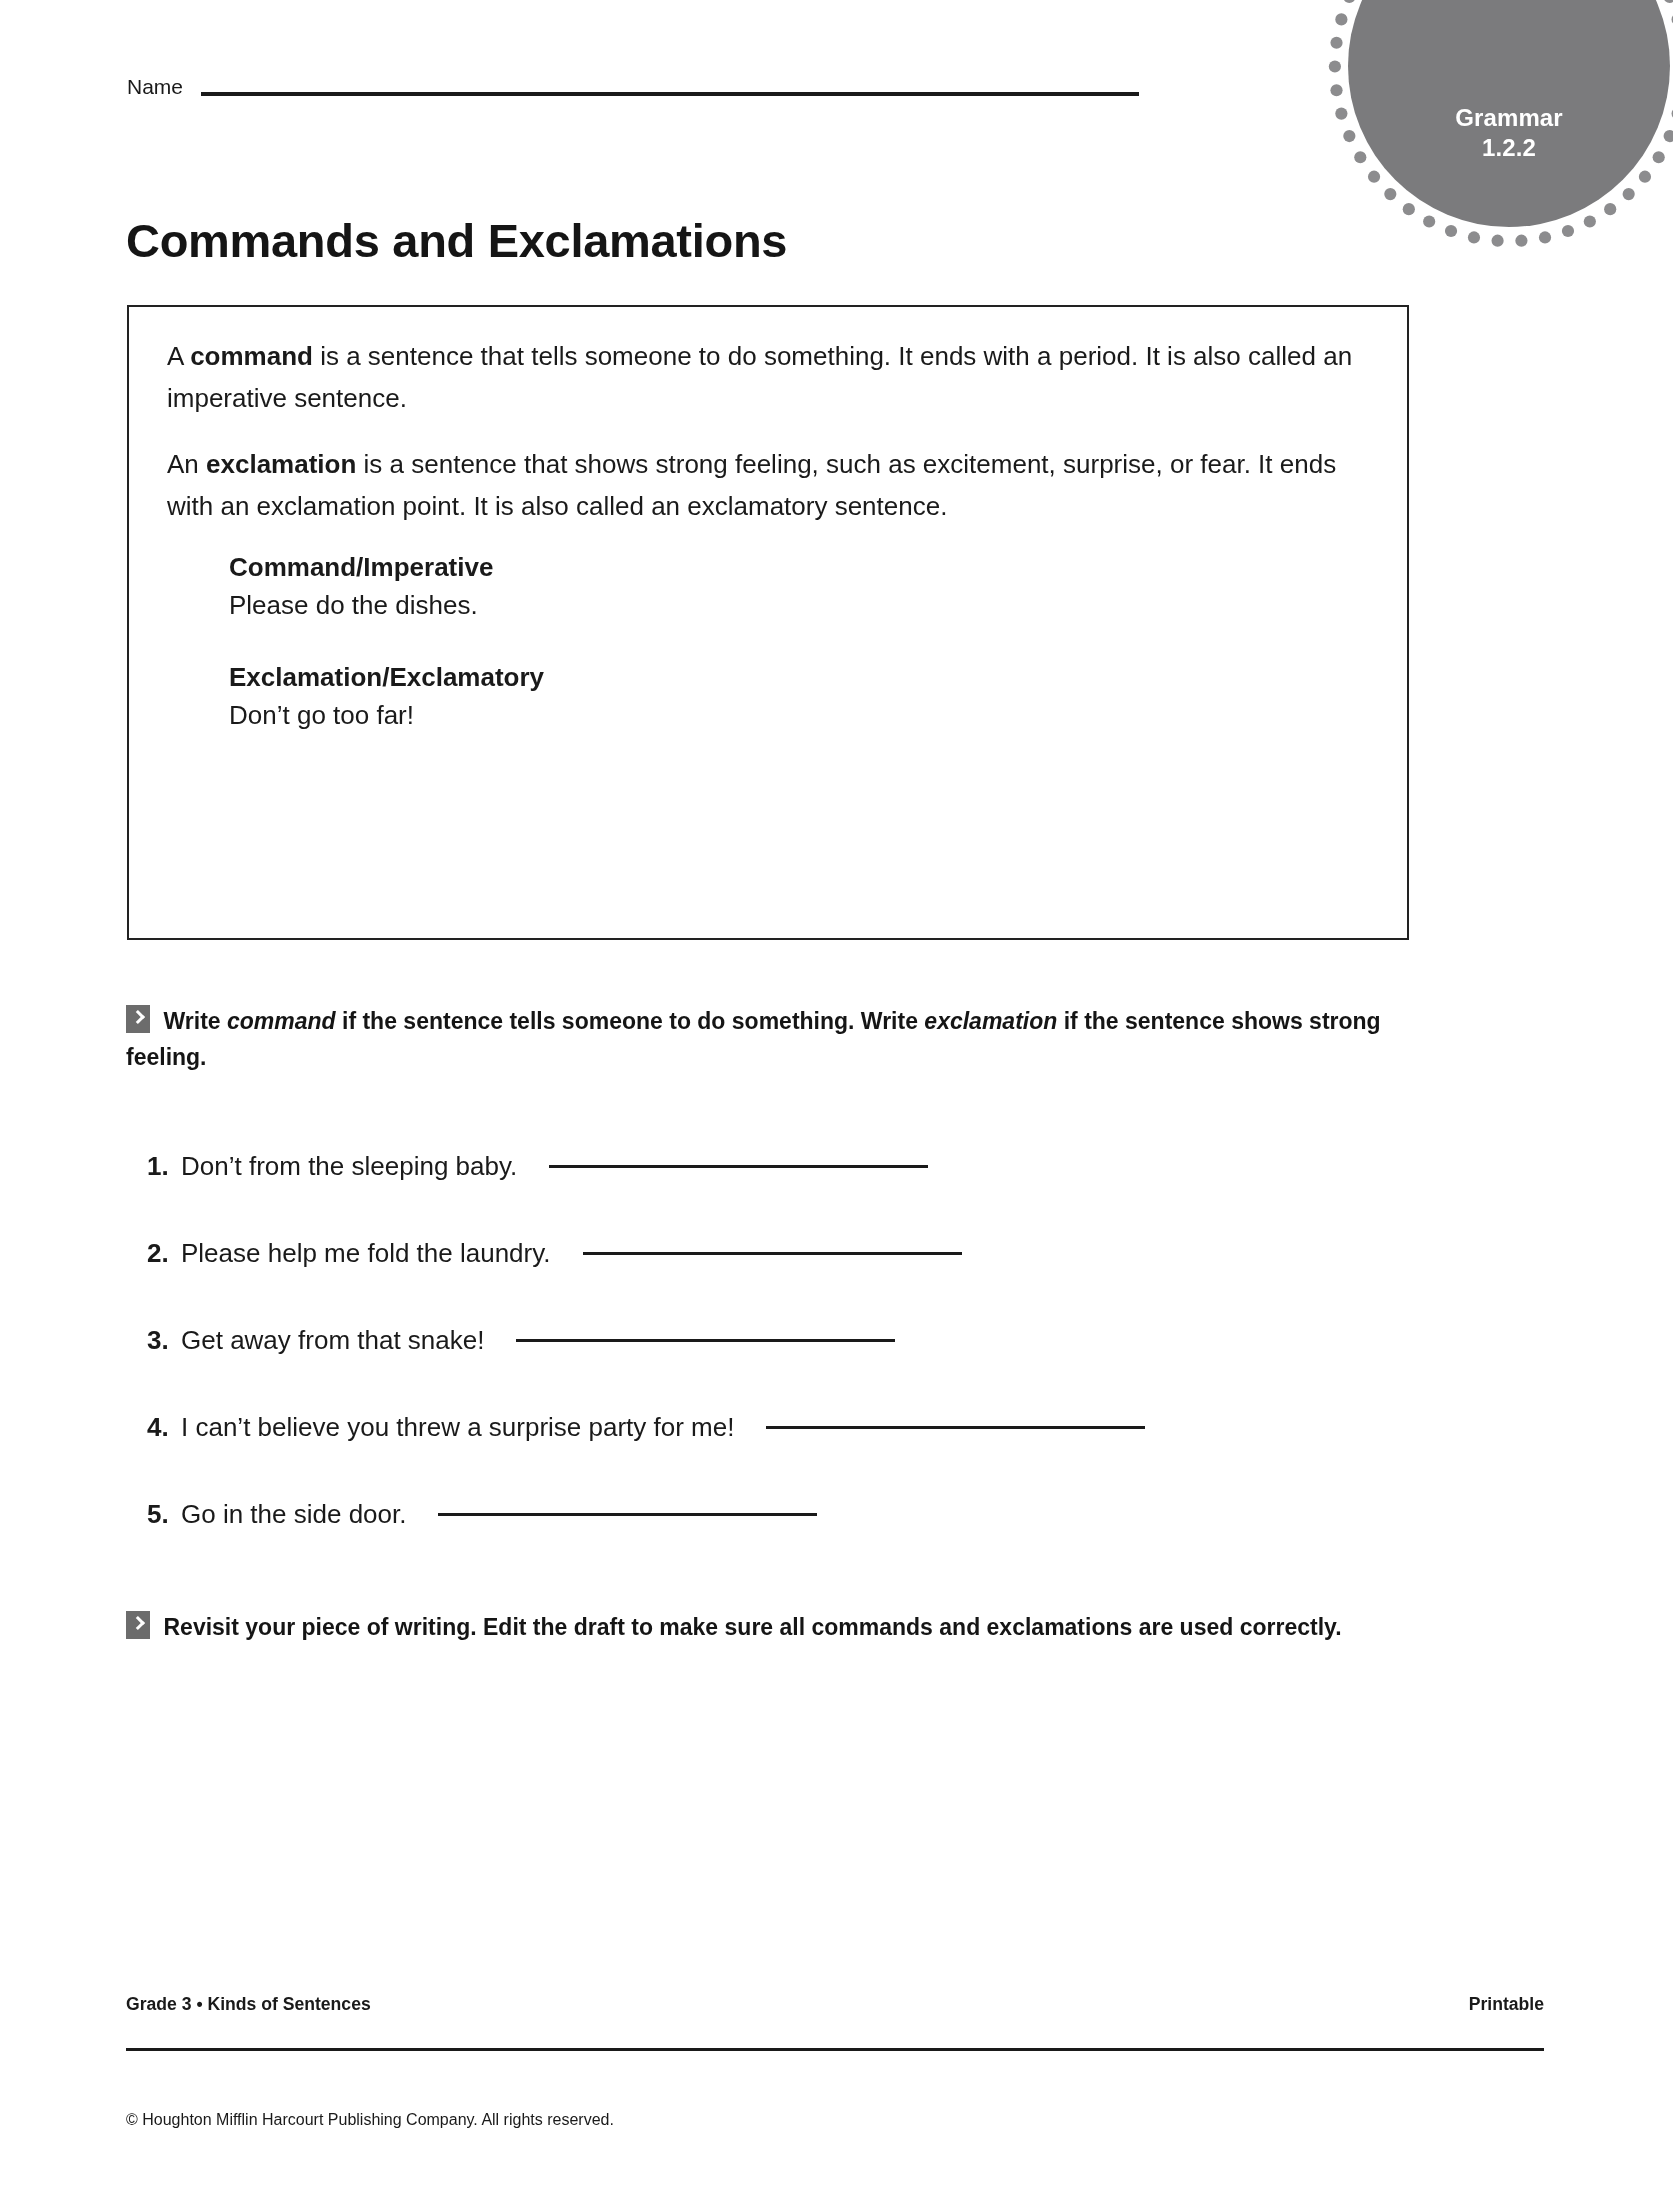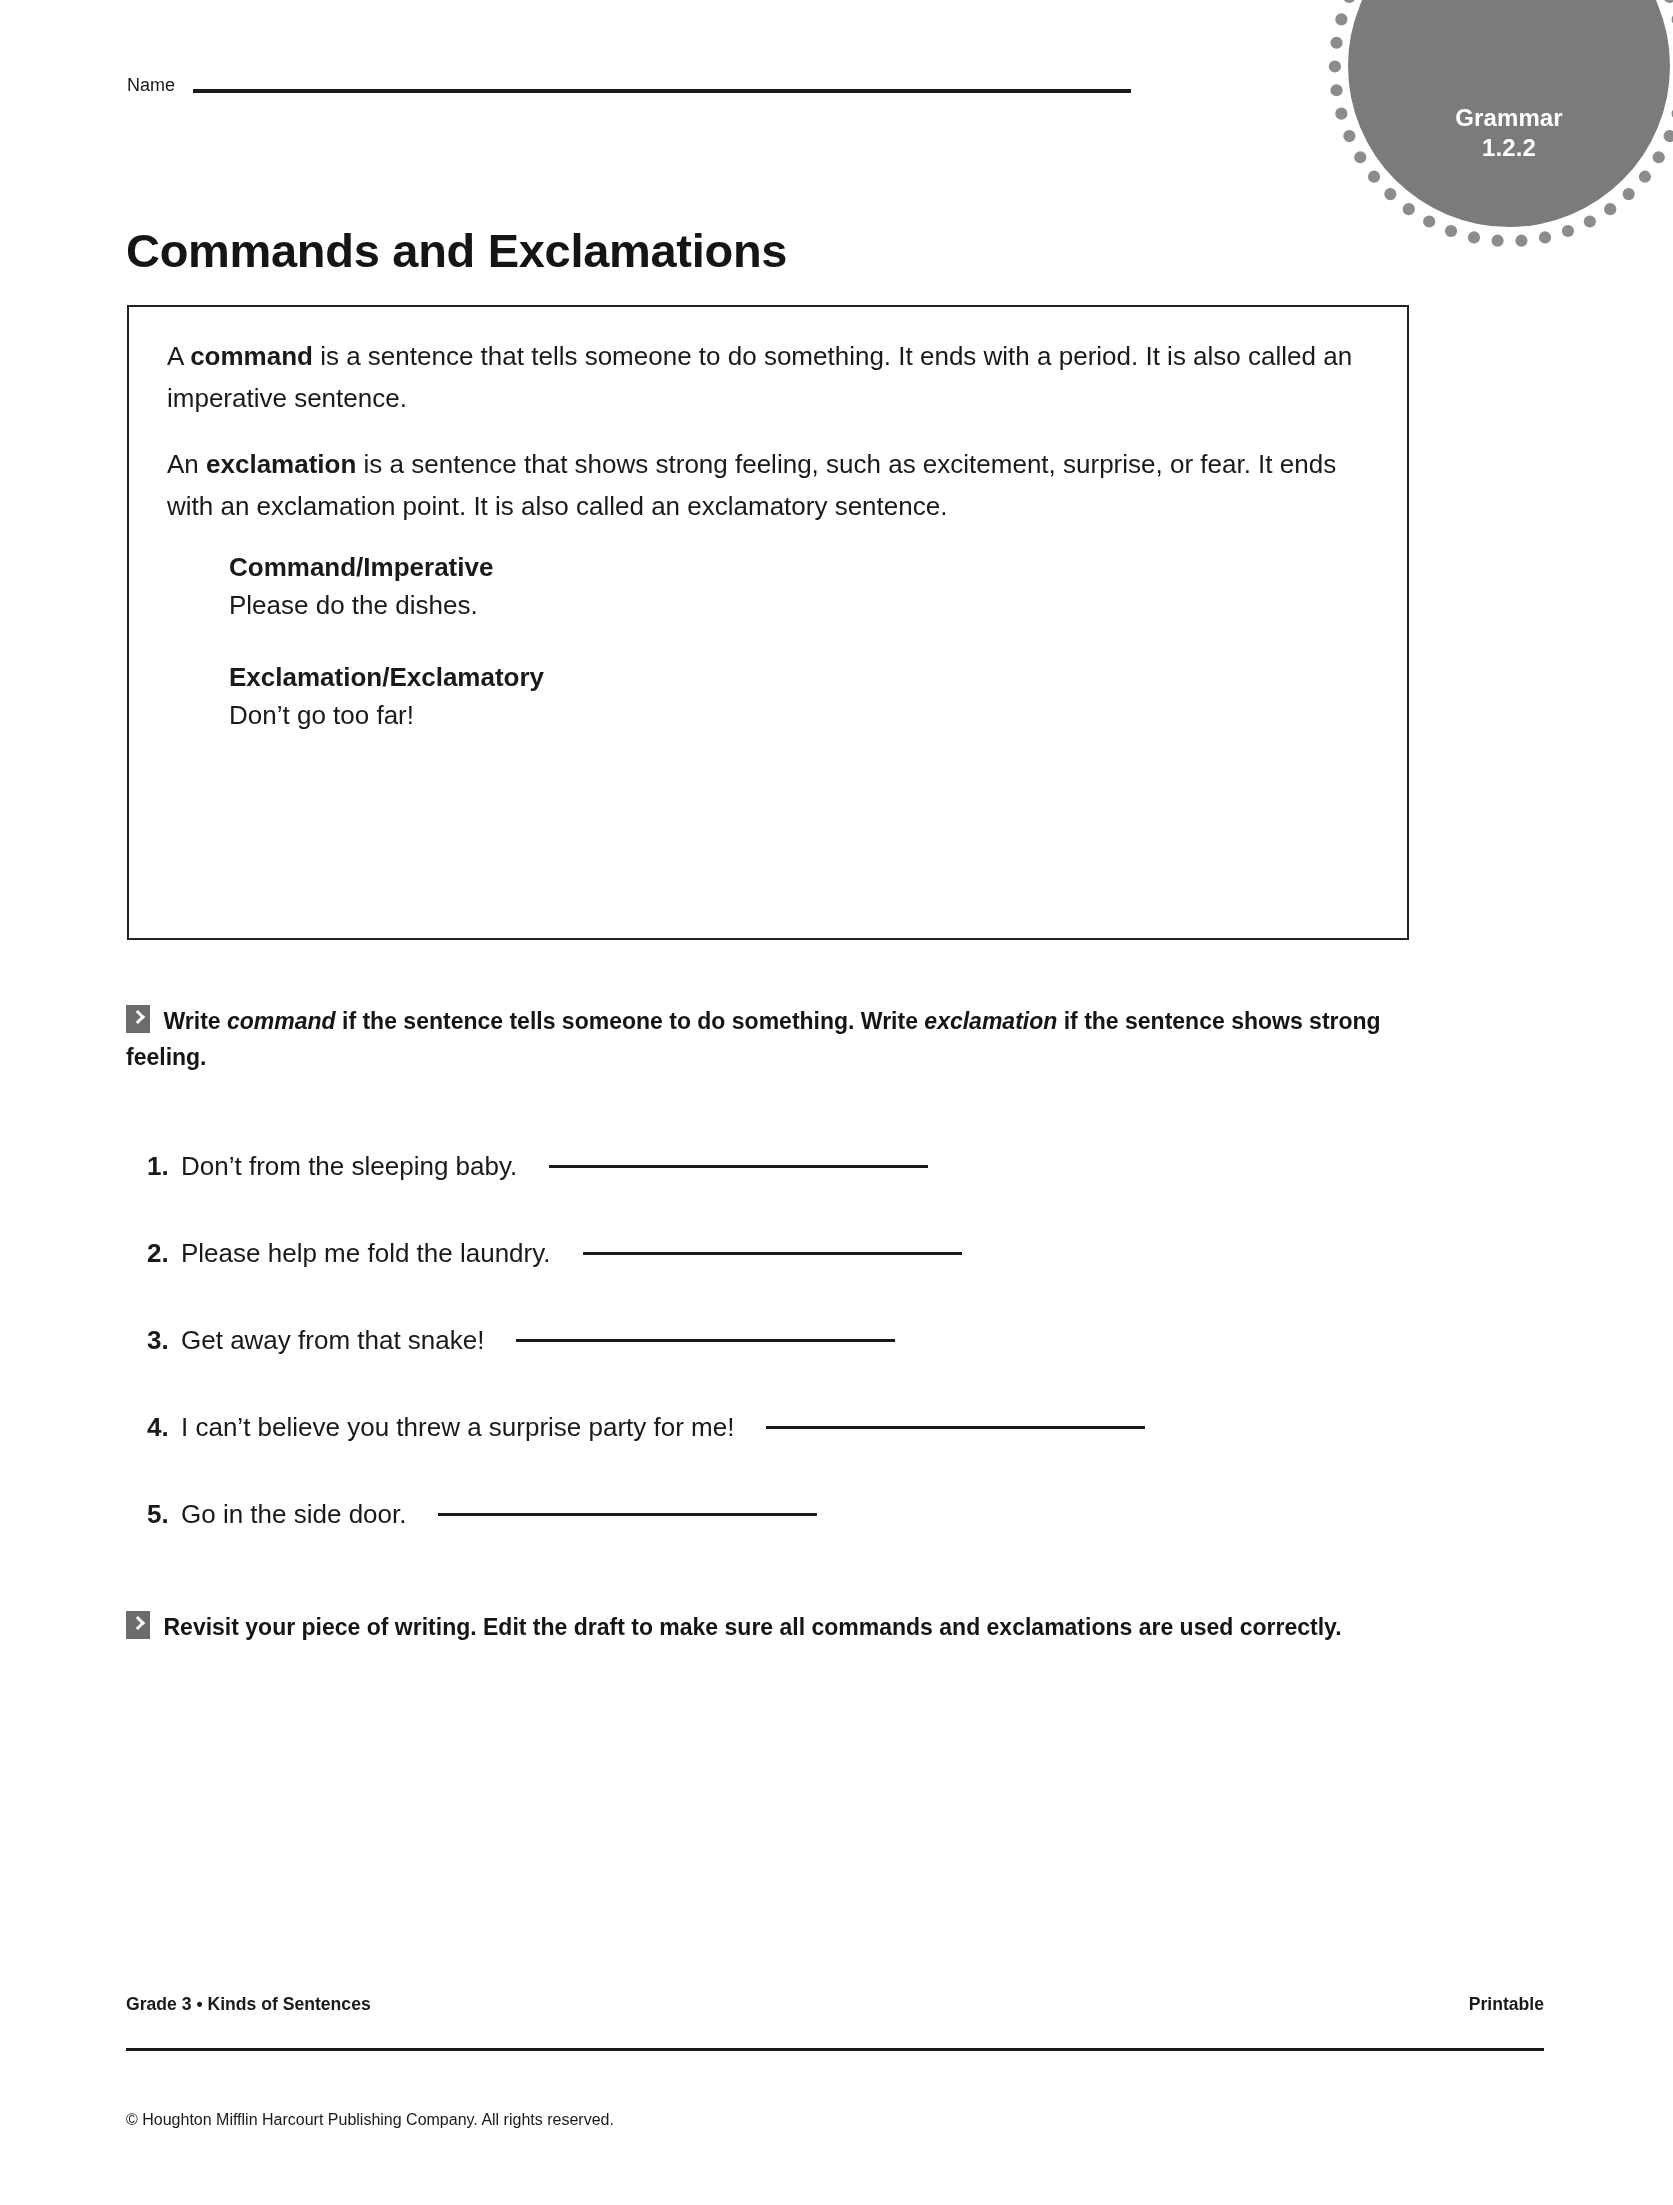--- a/index.html
+++ b/index.html
@@ -64,38 +64,38 @@
 
   
   .name-row {
     position: absolute;
     left: 127px;
     top: 76px;
     display: flex;
     align-items: flex-end;
   }
   .name-label {
-    font-size: 18px;
+    font-size: 21px;
     line-height: 1;
     color: #1a1a1a;
     padding-bottom: 2.7px;
   }
   .name-rule {
     width: 938px;
     height: 3.4px;
     background: #1a1a1a;
     margin-left: 17.6px;
     margin-bottom: 4px;
   }
 
   
   .page-title {
     position: absolute;
     left: 126px;
-    top: 196px;
+    top: 186px;
     font-size: 47px;
     font-weight: bold;
     letter-spacing: -0.3px;
     line-height: 1;
     color: #151515;
   }
 
   
   .def-box {
     position: absolute;

